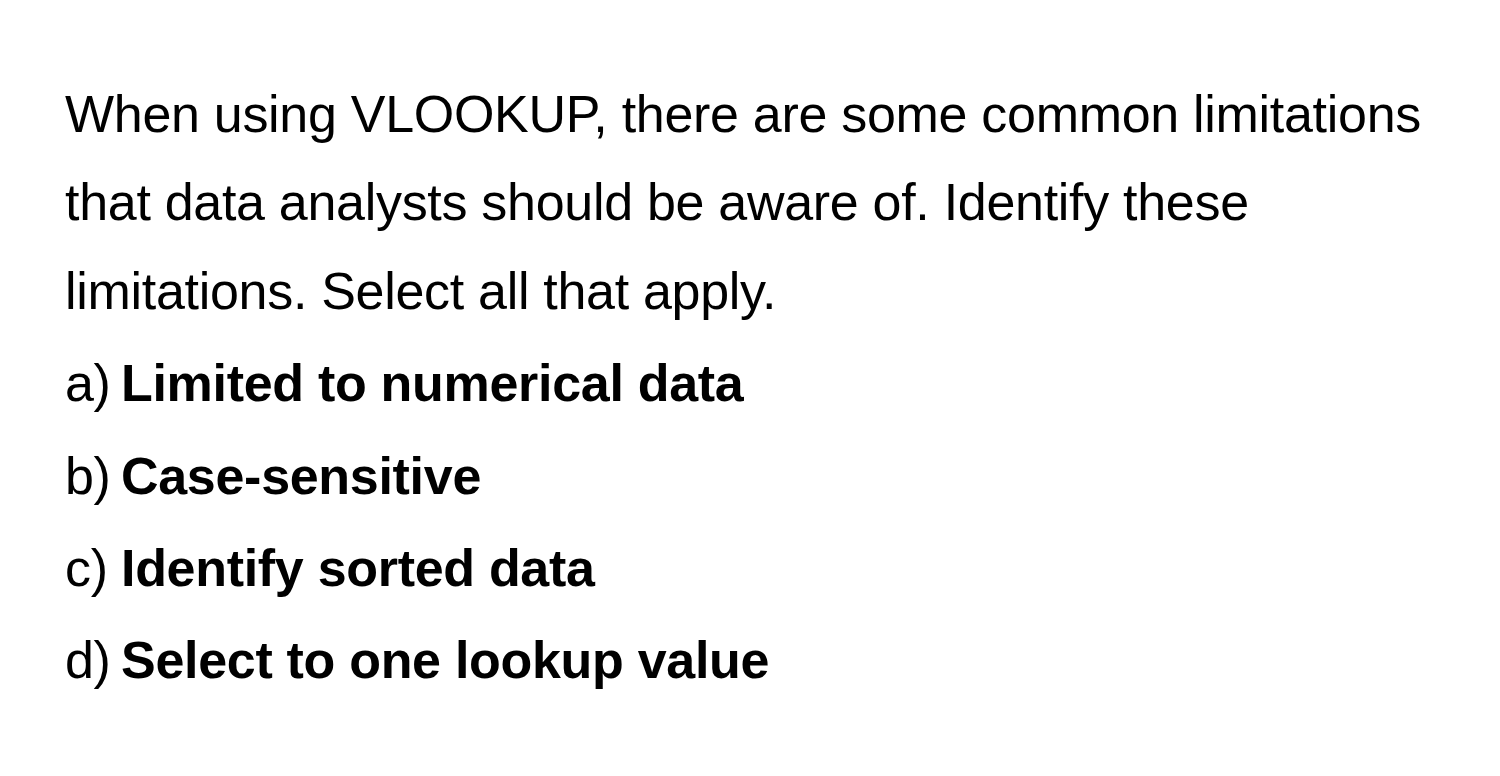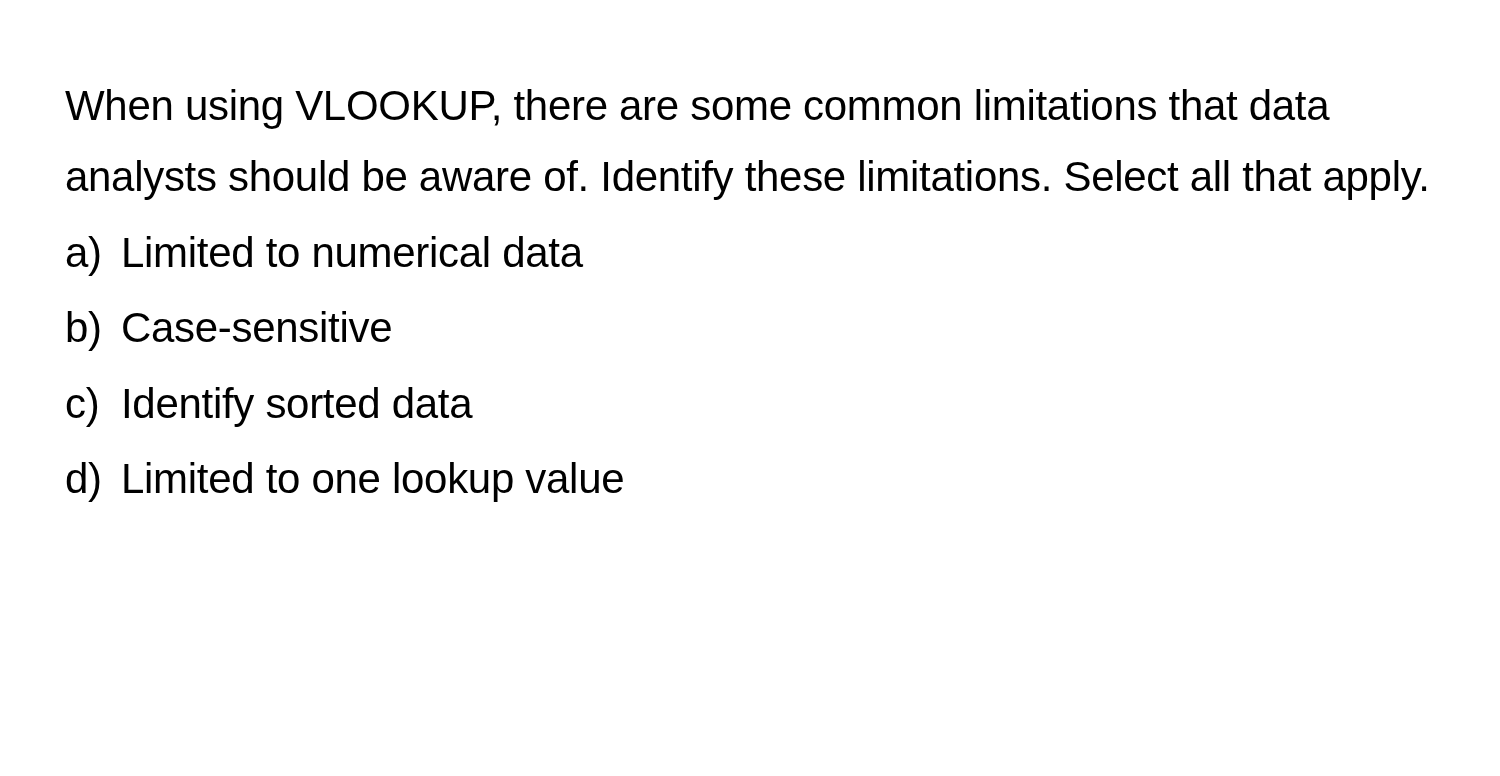--- a/index.html
+++ b/index.html
@@ -9,36 +9,37 @@
     }
     body {
       width: 1500px;
       height: 776px;
       background: #ffffff;
       font-family: -apple-system, BlinkMacSystemFont, "Segoe UI", Helvetica, Arial, sans-serif;
       color: #000000;
       padding: 70px 65px;
     }
     .question-container {
-      font-size: 42px;
+      font-size: 52px;
       line-height: 1.7;
       letter-spacing: -0.3px;
     }
     .question-text {
       margin-bottom: 2px;
     }
     .option {
       display: flex;
       margin-top: 4px;
     }
     .option-label {
       min-width: 56px;
     }
     .option-text {
       flex: 1;
+      font-weight: bold;
     }
   </style>
 </head>
 <body>
 
 <div class="question-container">
   <div class="question-text">When using VLOOKUP, there are some common limitations that data analysts should be aware of. Identify these limitations. Select all that apply.</div>
   <div class="option">
     <span class="option-label">a)</span>
     <span class="option-text">Limited to numerical data</span>
@@ -46,15 +47,15 @@
   <div class="option">
     <span class="option-label">b)</span>
     <span class="option-text">Case-sensitive</span>
   </div>
   <div class="option">
     <span class="option-label">c)</span>
     <span class="option-text">Identify sorted data</span>
   </div>
   <div class="option">
     <span class="option-label">d)</span>
-    <span class="option-text">Limited to one lookup value</span>
+    <span class="option-text">Select to one lookup value</span>
   </div>
 </div>
 
 </body></html>

